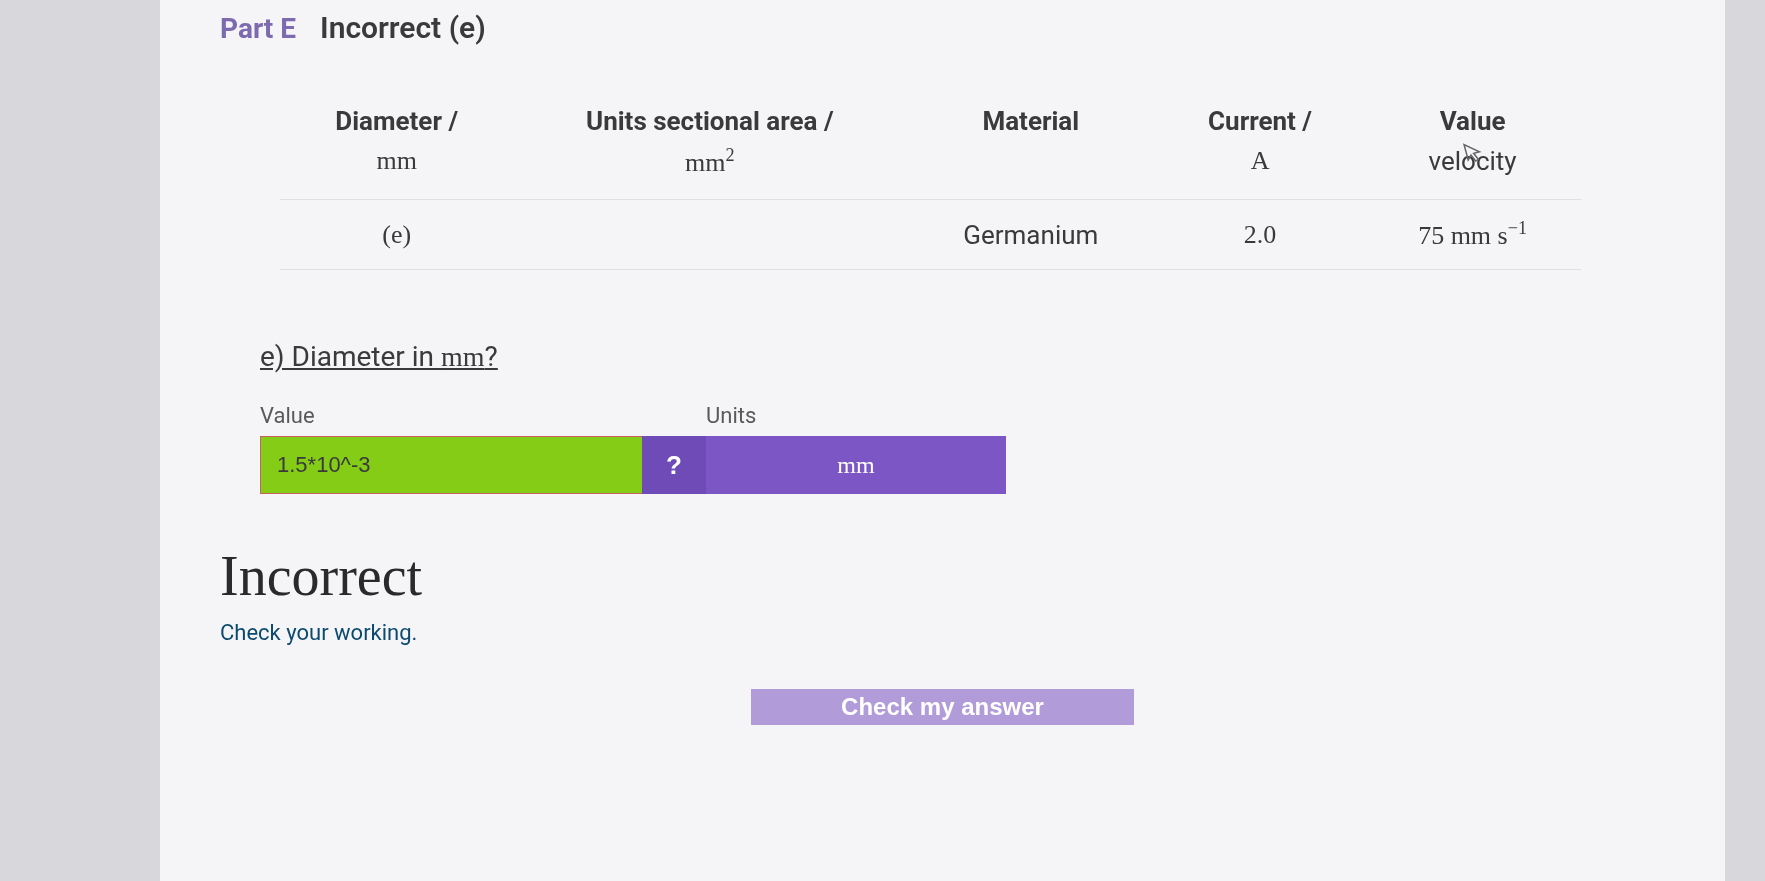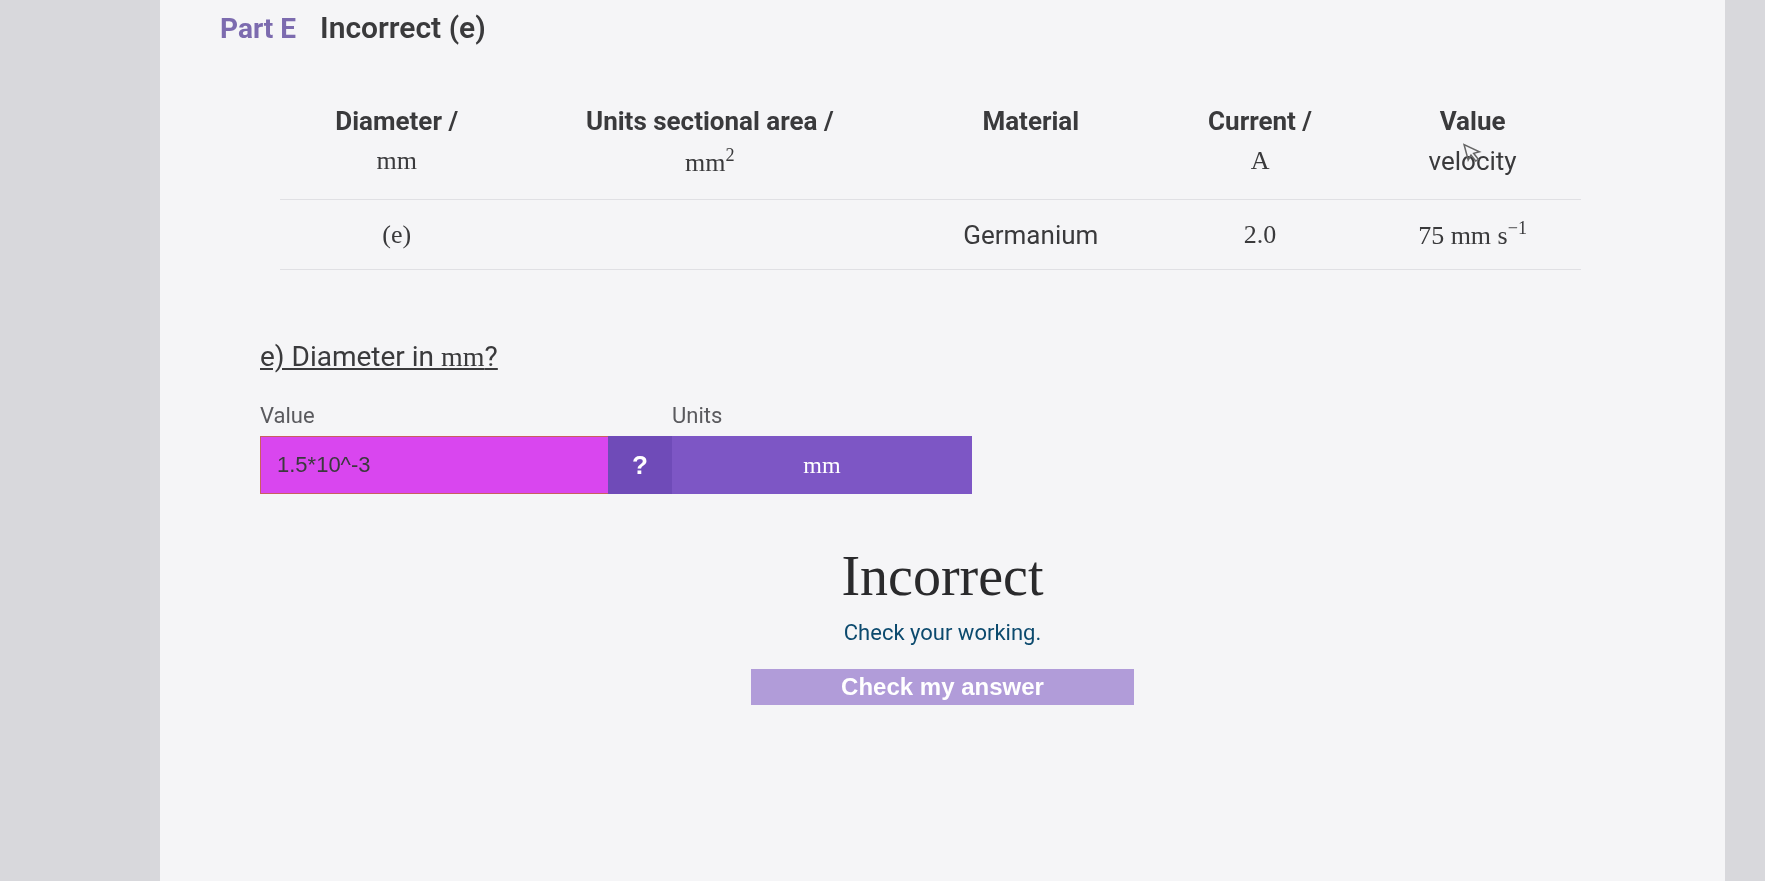--- a/index.html
+++ b/index.html
@@ -116,28 +116,28 @@
       font-size: 22px;
       color: #5a5a5e;
     }
     
     .value-wrapper {
       display: flex;
       align-items: stretch;
     }
     
     .value-input {
-      width: 348px;
+      width: 382px;
       height: 58px;
       border: 1px solid #c96060;
       border-right: none;
       padding: 0 16px;
       font-size: 22px;
       color: #3a3a3c;
-      background: #d946ef;
+      background: #84cc16;
       outline: none;
     }
     
     .help-button {
       width: 64px;
       height: 58px;
       background: #6f4bb8;
       color: #fff;
       border: none;
       font-size: 26px;
@@ -150,22 +150,22 @@
       height: 58px;
       background: #7d56c5;
       color: #fff;
       border: none;
       font-size: 24px;
       font-family: "Times New Roman", serif;
       cursor: pointer;
     }
     
     .feedback-area {
-      text-align: center;
-      margin-bottom: 24px;
+      text-align: left;
+      margin-bottom: 44px;
     }
     
     .feedback-title {
       font-family: "Brush Script MT", "Comic Sans MS", cursive;
       font-size: 56px;
       color: #2a2a2c;
       margin-bottom: 12px;
       font-weight: 500;
     }
     

